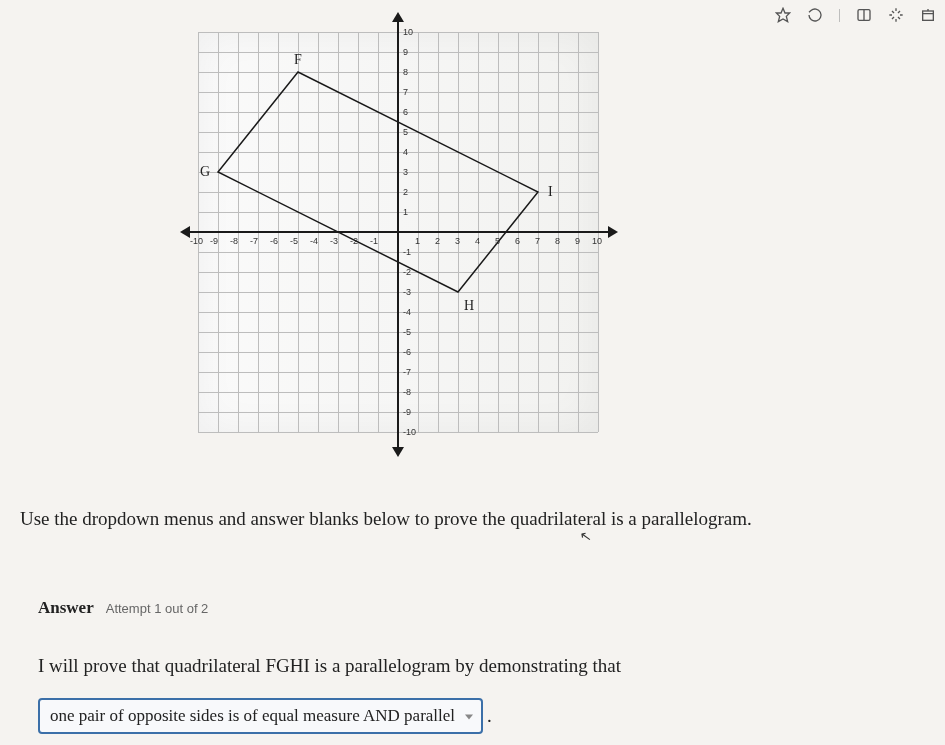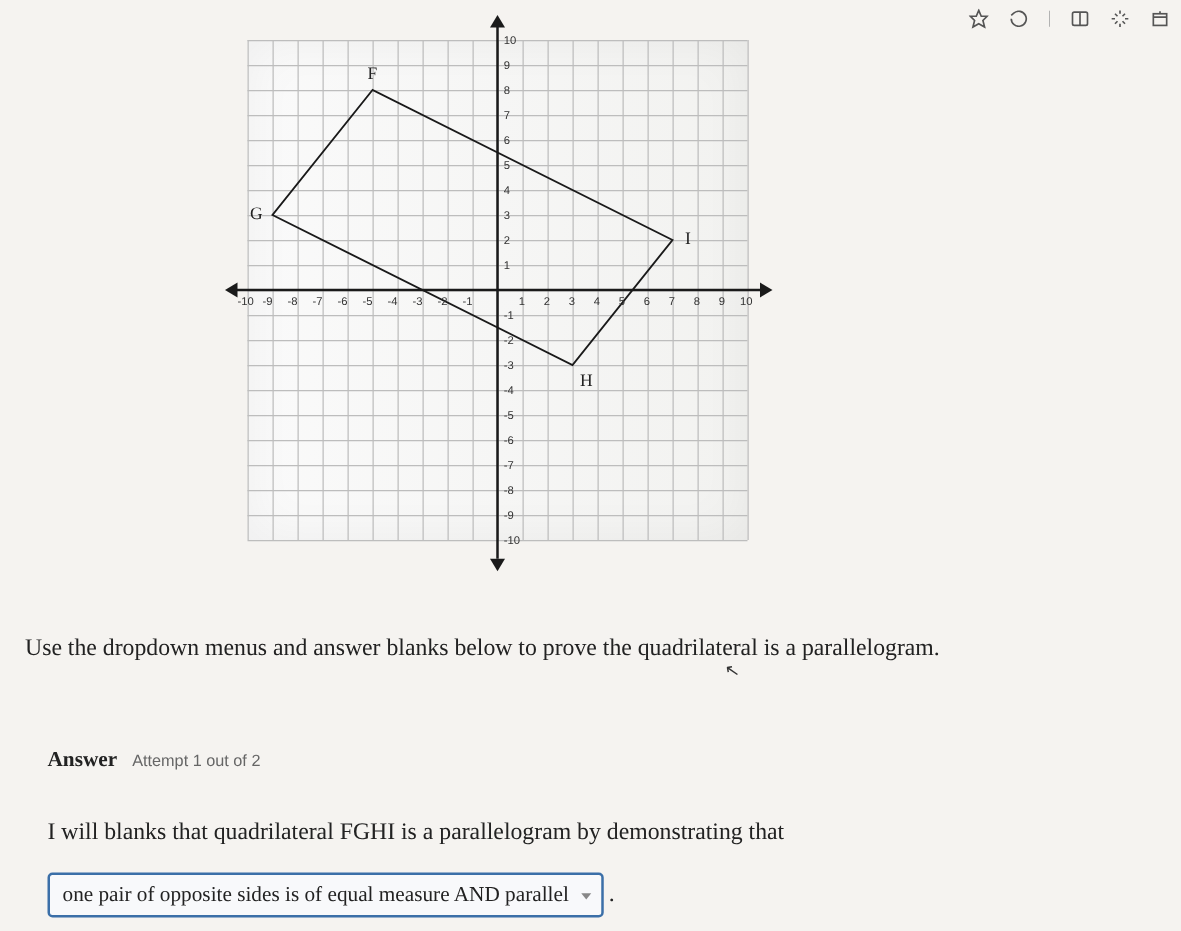--- a/index.html
+++ b/index.html
@@ -301,19 +301,19 @@
 </div>
 
 <div class="question">Use the dropdown menus and answer blanks below to prove the quadrilateral is a parallelogram.</div>
 <div class="cursor-arrow">↖</div>
 
 <div class="answer-row">
   <span class="answer-label">Answer</span>
   <span class="attempt">Attempt 1 out of 2</span>
 </div>
 
-<div class="proof-line">I will blanks that quadrilateral FGHI is a parallelogram by demonstrating that</div>
+<div class="proof-line">I will prove that quadrilateral FGHI is a parallelogram by demonstrating that</div>
 <div class="dropdown-row">
   <div class="dropdown">
     <span>one pair of opposite sides is of equal measure AND parallel</span>
   </div>
   <span class="period">.</span>
 </div>
 
 </body></html>

